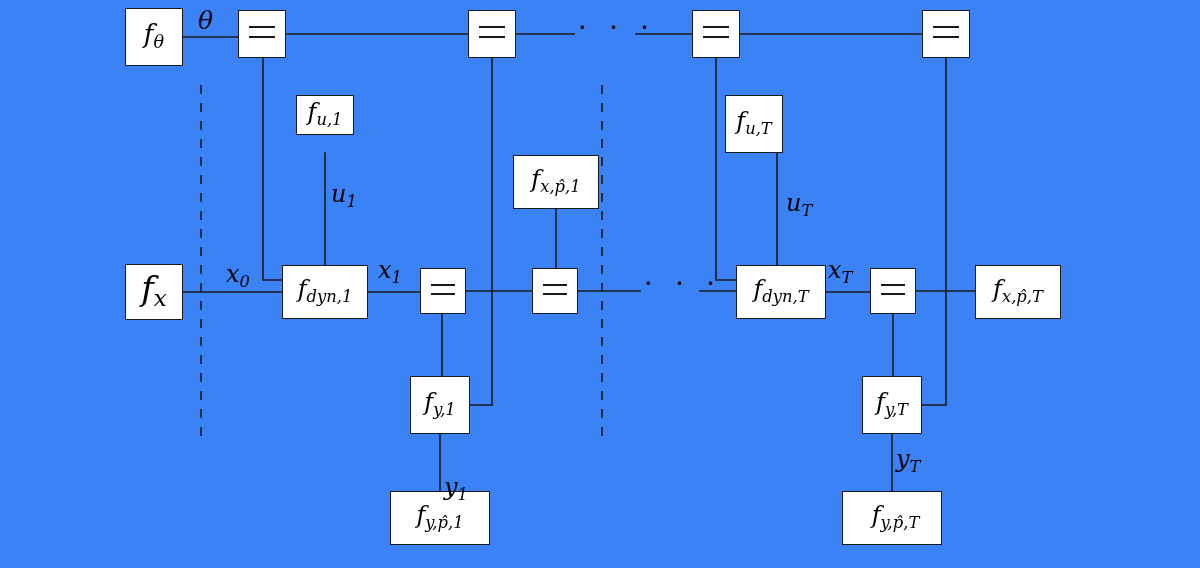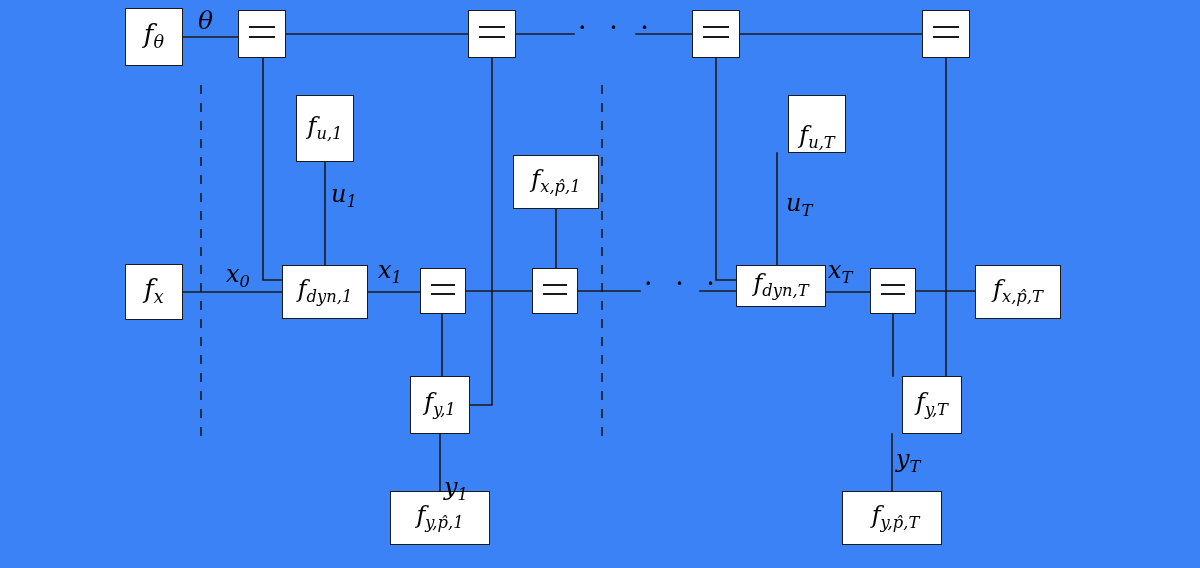--- a/index.html
+++ b/index.html
@@ -142,48 +142,48 @@
       </div>
       <div class="eq-box" style="left: 870px; top: 268px; width: 46px; height: 46px;">
         <div class="bar b1"></div>
         <div class="bar b2"></div>
       </div>
     </div>
   <div id="box-layer">
       <div class="node-box" style="left: 125px; top: 8px; width: 58px; height: 58px; font-size: 26px;">
         <span class="lbl">f<sub>θ</sub></span>
       </div>
-      <div class="node-box" style="left: 125px; top: 264px; width: 58px; height: 56px; font-size: 26px;">
+      <div class="node-box" style="left: 125px; top: 264px; width: 58px; height: 56px; font-size: 34px;">
         <span class="lbl">f<sub>x</sub></span>
       </div>
-      <div class="node-box" style="left: 296px; top: 95px; width: 58px; height: 67px; font-size: 24px; justify-content: center;">
+      <div class="node-box" style="left: 296px; top: 95px; width: 58px; height: 40px; font-size: 24px; justify-content: center;">
         <span class="lbl">f<sub>u,1</sub></span>
       </div>
       <div class="node-box" style="left: 282px; top: 265px; width: 86px; height: 54px; font-size: 24px;">
         <span class="lbl">f<sub>dyn,1</sub></span>
       </div>
       <div class="node-box" style="left: 513px; top: 155px; width: 86px; height: 54px; font-size: 24px;">
         <span class="lbl">f<sub>x,p̂,1</sub></span>
       </div>
       <div class="node-box" style="left: 410px; top: 376px; width: 60px; height: 58px; font-size: 24px;">
         <span class="lbl">f<sub>y,1</sub></span>
       </div>
       <div class="node-box" style="left: 390px; top: 491px; width: 100px; height: 54px; font-size: 24px;">
         <span class="lbl">f<sub>y,p̂,1</sub></span>
       </div>
-      <div class="node-box" style="left: 788px; top: 95px; width: 58px; height: 58px; font-size: 24px; align-items: flex-end;">
+      <div class="node-box" style="left: 725px; top: 95px; width: 58px; height: 58px; font-size: 24px;">
         <span class="lbl">f<sub>u,T</sub></span>
       </div>
-      <div class="node-box" style="left: 736px; top: 265px; width: 90px; height: 42px; font-size: 24px;">
+      <div class="node-box" style="left: 736px; top: 265px; width: 90px; height: 54px; font-size: 24px;">
         <span class="lbl">f<sub>dyn,T</sub></span>
       </div>
       <div class="node-box" style="left: 975px; top: 265px; width: 86px; height: 54px; font-size: 24px;">
         <span class="lbl">f<sub>x,p̂,T</sub></span>
       </div>
-      <div class="node-box" style="left: 862px; top: 376px; width: 60px; height: 58px; font-size: 24px; margin-left: 40px;">
+      <div class="node-box" style="left: 862px; top: 376px; width: 60px; height: 58px; font-size: 24px;">
         <span class="lbl">f<sub>y,T</sub></span>
       </div>
       <div class="node-box" style="left: 842px; top: 491px; width: 100px; height: 54px; font-size: 24px; padding-left: 7px;">
         <span class="lbl">f<sub>y,p̂,T</sub></span>
       </div>
     </div>
   <div id="label-layer">
       <div class="edge-label" style="left: 198px; top: 8px; font-size: 25px;">θ</div>
       <div class="edge-label" style="left: 331px; top: 182px; font-size: 24px;">u<sub>1</sub></div>
       <div class="edge-label" style="left: 226px; top: 262px; font-size: 24px;">x<sub>0</sub></div>

